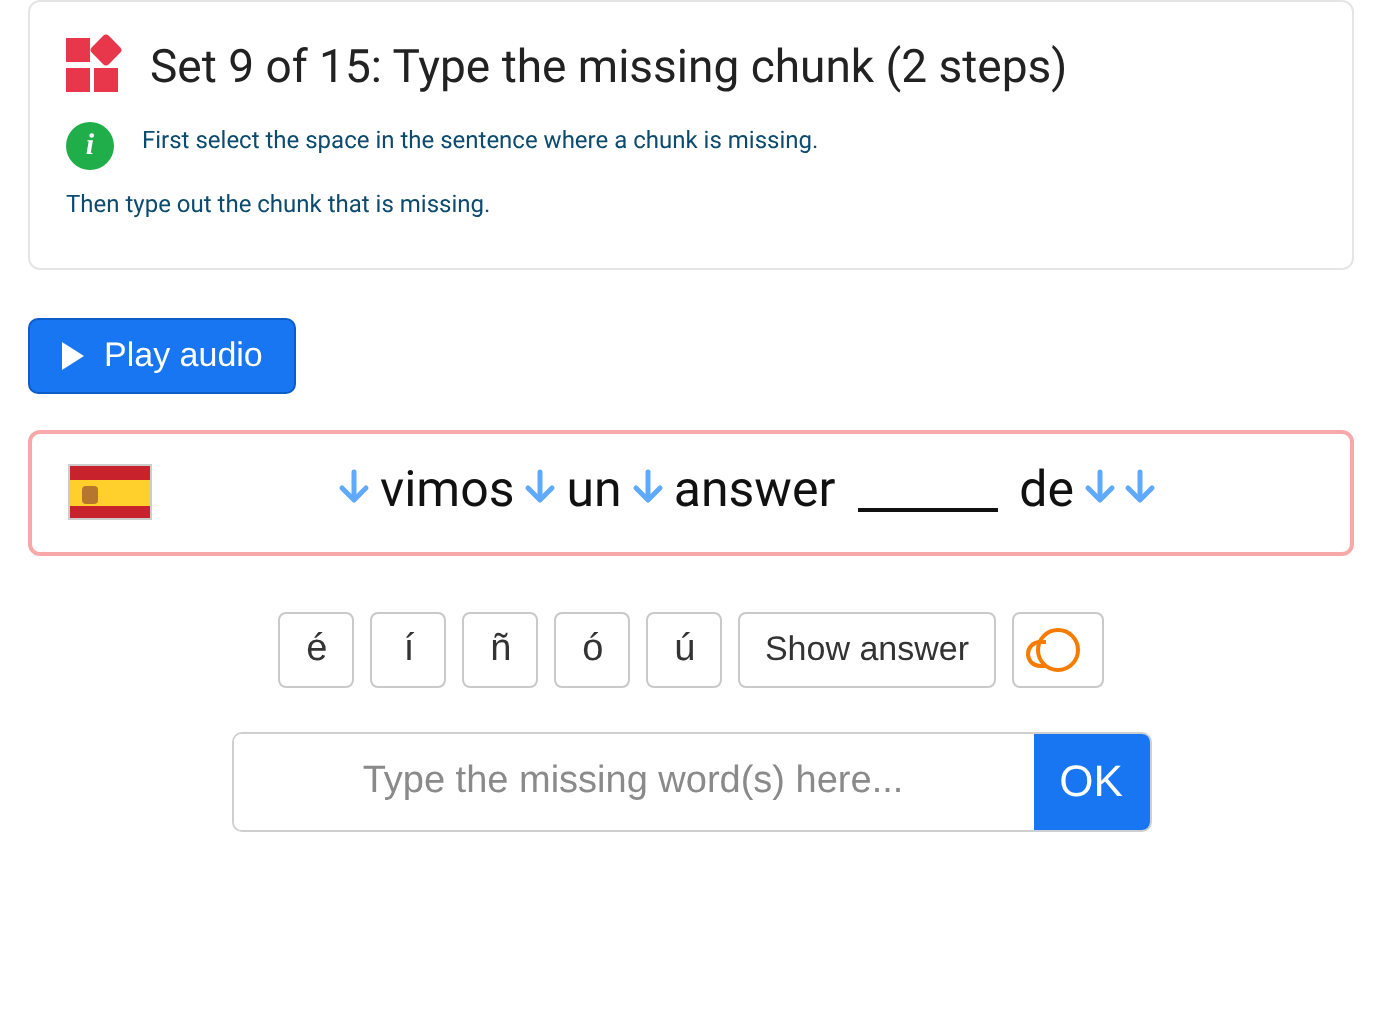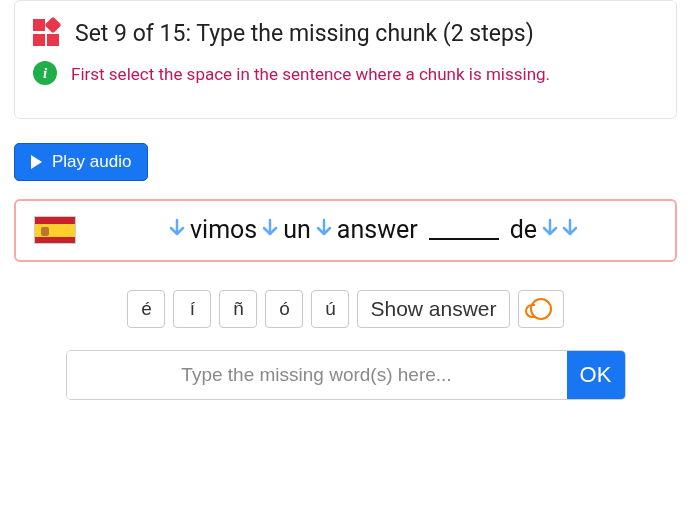--- a/index.html
+++ b/index.html
@@ -5,42 +5,42 @@
 *{box-sizing:border-box;margin:0;padding:0;}
 body{font-family:-apple-system,BlinkMacSystemFont,"Segoe UI",Roboto,Helvetica,Arial,sans-serif;background:#fff;padding:0 14px 30px 14px;width:691px;}
 .card{border:1px solid #e5e5e5;border-radius:6px;padding:18px 18px 22px 18px;background:#fff;}
 .set-header{display:flex;align-items:center;gap:14px;margin-bottom:14px;}
 .set-icon{display:flex;flex-wrap:wrap;width:28px;height:28px;gap:2px;flex:0 0 28px;}
 .set-icon span{width:12px;height:12px;background:#e8364a;}
 .set-icon span:nth-child(2){transform:rotate(45deg);border-radius:2px;}
 .set-title{font-size:23px;font-weight:400;color:#222;}
 .info-row{display:flex;align-items:flex-start;gap:14px;margin-bottom:8px;}
 .info-badge{flex:0 0 24px;width:24px;height:24px;border-radius:50%;background:#1fae4a;color:#fff;display:flex;align-items:center;justify-content:center;font-weight:700;font-family:Georgia,serif;font-style:italic;font-size:15px;line-height:1;}
-.instructions{font-size:17px;color:#be185d;line-height:1.6;}
+.instructions{font-size:12px;color:#0c4a6e;line-height:1.6;}
 .play-btn{margin:24px 0 18px 0;background:#1976f2;color:#fff;border:1px solid #0d5cc7;border-radius:5px;padding:8px 16px;font-size:17px;display:inline-flex;align-items:center;gap:10px;cursor:pointer;}
 .play-triangle{width:0;height:0;border-left:11px solid #fff;border-top:7px solid transparent;border-bottom:7px solid transparent;}
 .sentence-box{border:2px solid #f7a9a9;border-radius:6px;padding:14px 18px 16px 18px;display:flex;align-items:flex-end;gap:14px;background:#fff;}
 .flag{width:42px;height:28px;flex:0 0 42px;display:flex;flex-direction:column;border:1px solid #ccc;}
 .flag .r{background:#c8232c;flex:1;}
 .flag .y{background:#ffd02c;flex:2;position:relative;}
 .flag .y::after{content:"";position:absolute;left:6px;top:3px;width:8px;height:9px;background:#b7762e;border-radius:2px;}
 .sentence{font-size:25px;color:#111;display:flex;flex-wrap:wrap;align-items:flex-end;justify-content:center;flex:1;gap:0;}
 .slot{display:inline-flex;align-items:flex-end;position:relative;cursor:pointer;}
 .arrow{width:20px;height:22px;position:relative;margin-bottom:4px;}
 .arrow svg{width:20px;height:22px;display:block;}
 .word{padding:0 3px 0 3px;}
 .blank{display:inline-block;border-bottom:2px solid #111;width:70px;height:24px;margin:0 8px 4px 8px;}
 .tool-row{display:flex;justify-content:center;gap:8px;margin-top:28px;align-items:center;}
-.tool-btn{border:1px solid #c9c9c9;background:#fff;border-radius:4px;height:38px;min-width:38px;padding:4px 12px;font-size:21px;color:#333;display:inline-flex;align-items:center;justify-content:center;cursor:pointer;}
+.tool-btn{border:1px solid #c9c9c9;background:#fff;border-radius:4px;height:38px;min-width:38px;padding:4px 12px;font-size:17px;color:#333;display:inline-flex;align-items:center;justify-content:center;cursor:pointer;}
 .tool-btn.char{padding:0;width:38px;font-size:19px;}
 .ring-btn{border:1px solid #c9c9c9;background:#fff;border-radius:4px;height:38px;width:46px;display:inline-flex;align-items:center;justify-content:center;cursor:pointer;}
 .ring{width:22px;height:22px;border:2.5px solid #f57c00;border-radius:50%;position:relative;}
 .ring::before{content:"";position:absolute;left:-7px;top:4px;width:8px;height:10px;border:2.5px solid #f57c00;border-right:none;border-radius:8px 0 0 8px;}
 .input-row{display:flex;justify-content:center;margin-top:22px;}
-.input-wrap{display:flex;width:560px;max-width:92%;border:1px solid #cfcfcf;border-radius:5px;overflow:hidden;height:50px;}
+.input-wrap{display:flex;width:460px;max-width:92%;border:1px solid #cfcfcf;border-radius:5px;overflow:hidden;height:50px;}
 .input-wrap input{flex:1;border:none;outline:none;font-size:19px;padding:0 18px;color:#333;text-align:center;}
 .input-wrap input::placeholder{color:#8a8a8a;}
 .ok-btn{background:#1976f2;color:#fff;border:none;width:58px;font-size:22px;cursor:pointer;}
 </style>
 </head>
 <body>
 
 
 
 <div class="card">
@@ -50,20 +50,21 @@
         <span></span>
         <span></span>
         <span></span>
       </div>
     <div class="set-title">Set 9 of 15: Type the missing chunk (2 steps)</div>
   </div>
   <div class="info-row">
     <div class="info-badge">i</div>
     <div class="instructions">First select the space in the sentence where a chunk is missing.</div>
   </div>
+  <div class="instructions">Then type out the chunk that is missing.</div>
 </div>
 
 <button class="play-btn">
   <span class="play-triangle"></span>
   <span>Play audio</span>
 </button>
 
 <div class="sentence-box">
   <div class="flag">
       <div class="r"></div>

